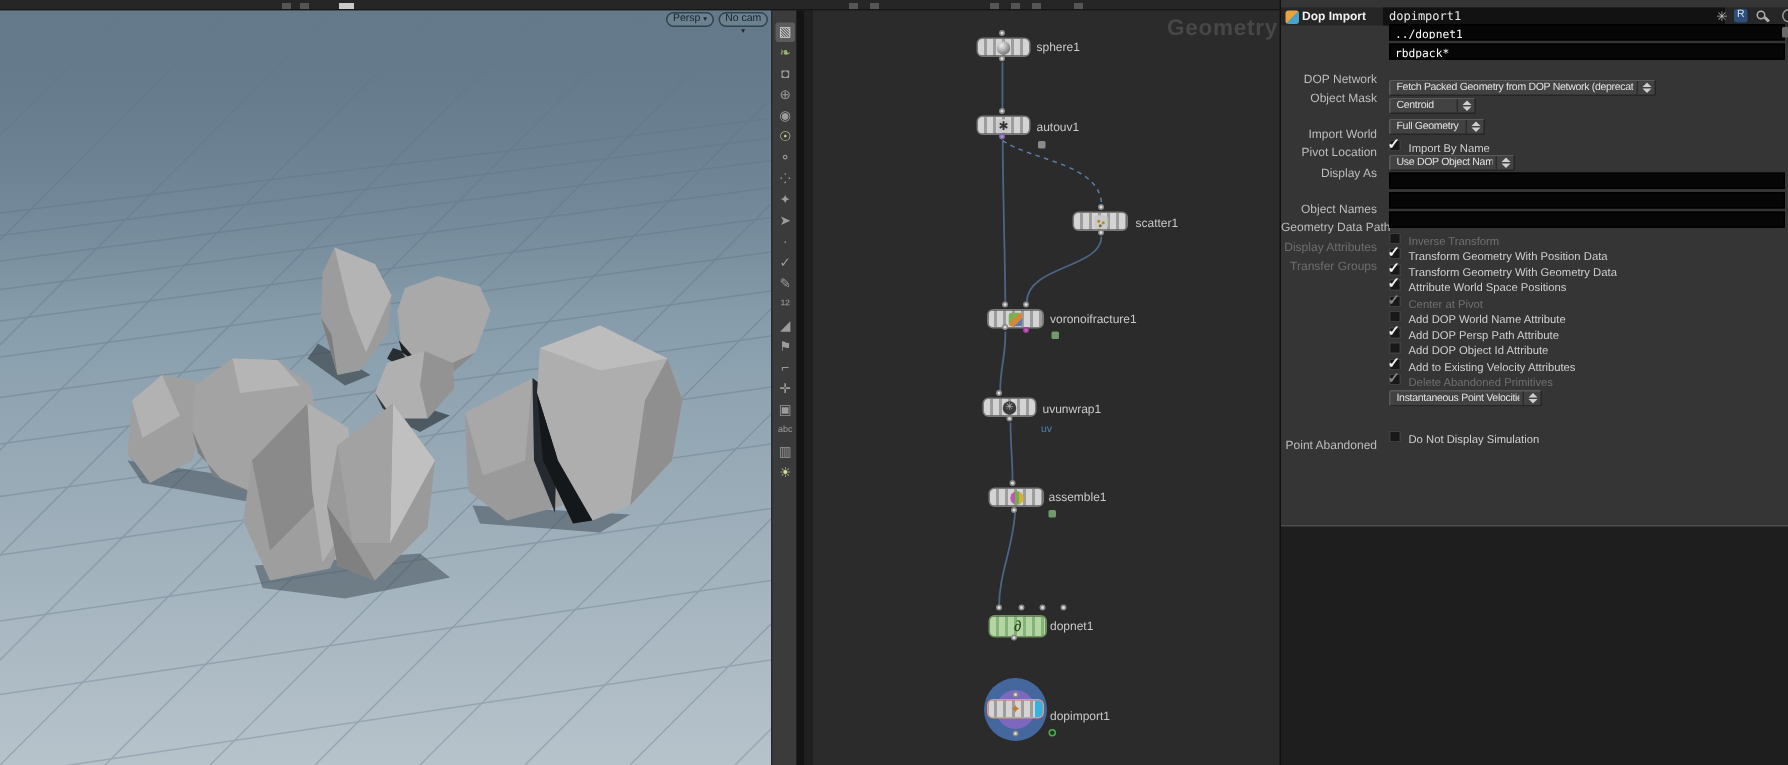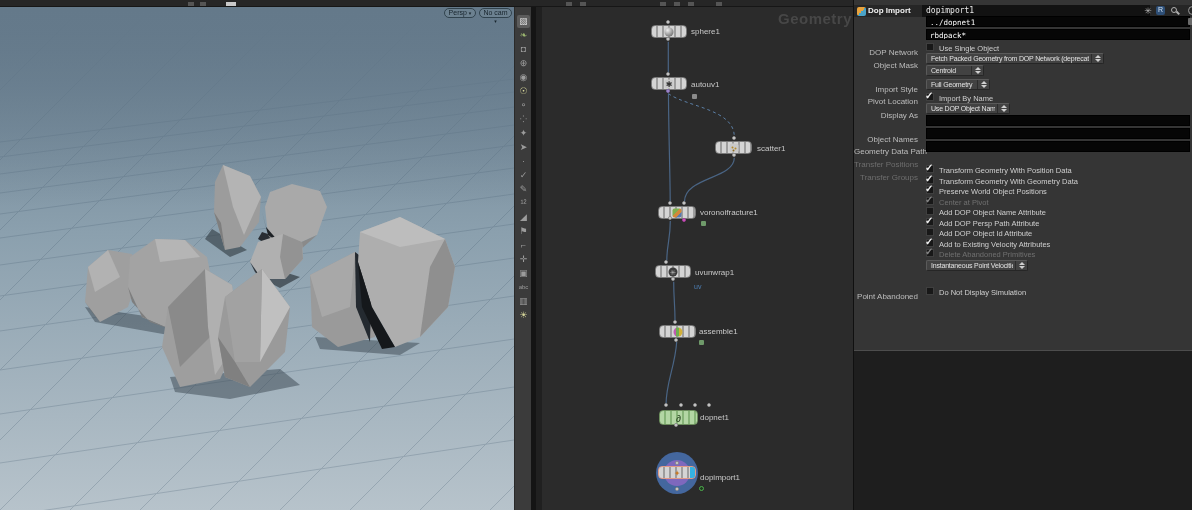--- a/index.html
+++ b/index.html
@@ -343,28 +343,23 @@
     <div class="prow" style="top:16px">
       <span class="plabel">DOP Network</span>
       <div class="pfield full"><span>../dopnet1</span></div>
       <span class="chooser"></span>
     </div>
     <div class="prow" style="top:29px">
       <span class="plabel">Object Mask</span>
       <div class="pfield full"><span>rbdpack*</span></div>
     </div>
 
-    <div class="prow" style="top:42px">
-      <span class="cb"></span>
-      <span class="cbmark"></span>
-      <span class="cbl">Use Single Object</span>
-    </div>
 
     <div class="prow" style="top:53px">
-      <span class="plabel">Import Style</span>
+      <span class="plabel">Import World</span>
       <div class="dd" style="width:178px">
         <span class="ddtext">Fetch Packed Geometry from DOP Network (deprecated)</span>
         <span class="ddspin">
             <i class="up"></i>
             <i class="dn"></i>
           </span>
       </div>
     </div>
     <div class="prow" style="top:79px">
       <span class="plabel">Display As</span>
@@ -402,52 +397,57 @@
             <i class="dn"></i>
           </span>
       </div>
     </div>
 
     <div class="prow" style="top:115px">
       <span class="plabel">Geometry Data Path</span>
       <div class="pfield full"><span></span></div>
     </div>
     <div class="prow" style="top:128px">
-      <span class="plabel dim">Transfer Positions</span>
+      <span class="plabel dim">Display Attributes</span>
       <div class="pfield full dimtext"><span></span></div>
     </div>
     <div class="prow" style="top:141px">
       <span class="plabel dim">Transfer Groups</span>
       <div class="pfield full dimtext"><span></span></div>
     </div>
 
+    <div class="prow" style="top:154px">
+      <span class="cb"></span>
+      <span class="cbmark dim"></span>
+      <span class="cbl dim">Inverse Transform</span>
+    </div>
     <div class="prow" style="top:164px">
       <span class="cb"></span>
       <span class="cbmark">✓</span>
       <span class="cbl">Transform Geometry With Position Data</span>
     </div>
     <div class="prow" style="top:175px">
       <span class="cb"></span>
       <span class="cbmark">✓</span>
       <span class="cbl">Transform Geometry With Geometry Data</span>
     </div>
     <div class="prow" style="top:185px">
       <span class="cb"></span>
       <span class="cbmark">✓</span>
-      <span class="cbl">Preserve World Object Positions</span>
+      <span class="cbl">Attribute World Space Positions</span>
     </div>
     <div class="prow" style="top:196px">
       <span class="cb"></span>
       <span class="cbmark dim">✓</span>
       <span class="cbl dim">Center at Pivot</span>
     </div>
     <div class="prow" style="top:206px">
       <span class="cb"></span>
       <span class="cbmark"></span>
-      <span class="cbl">Add DOP Object Name Attribute</span>
+      <span class="cbl">Add DOP World Name Attribute</span>
     </div>
     <div class="prow" style="top:217px">
       <span class="cb"></span>
       <span class="cbmark">✓</span>
       <span class="cbl">Add DOP Persp Path Attribute</span>
     </div>
     <div class="prow" style="top:227px">
       <span class="cb"></span>
       <span class="cbmark"></span>
       <span class="cbl">Add DOP Object Id Attribute</span>

